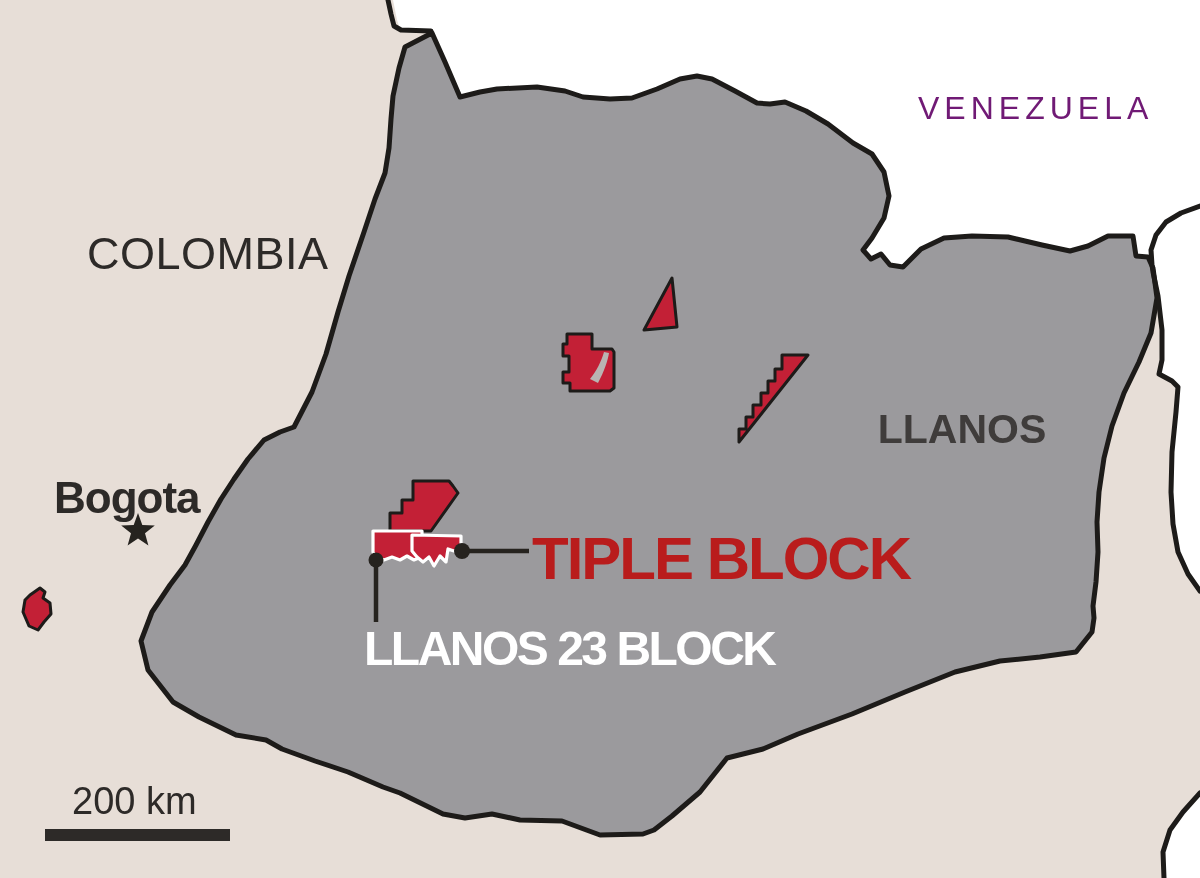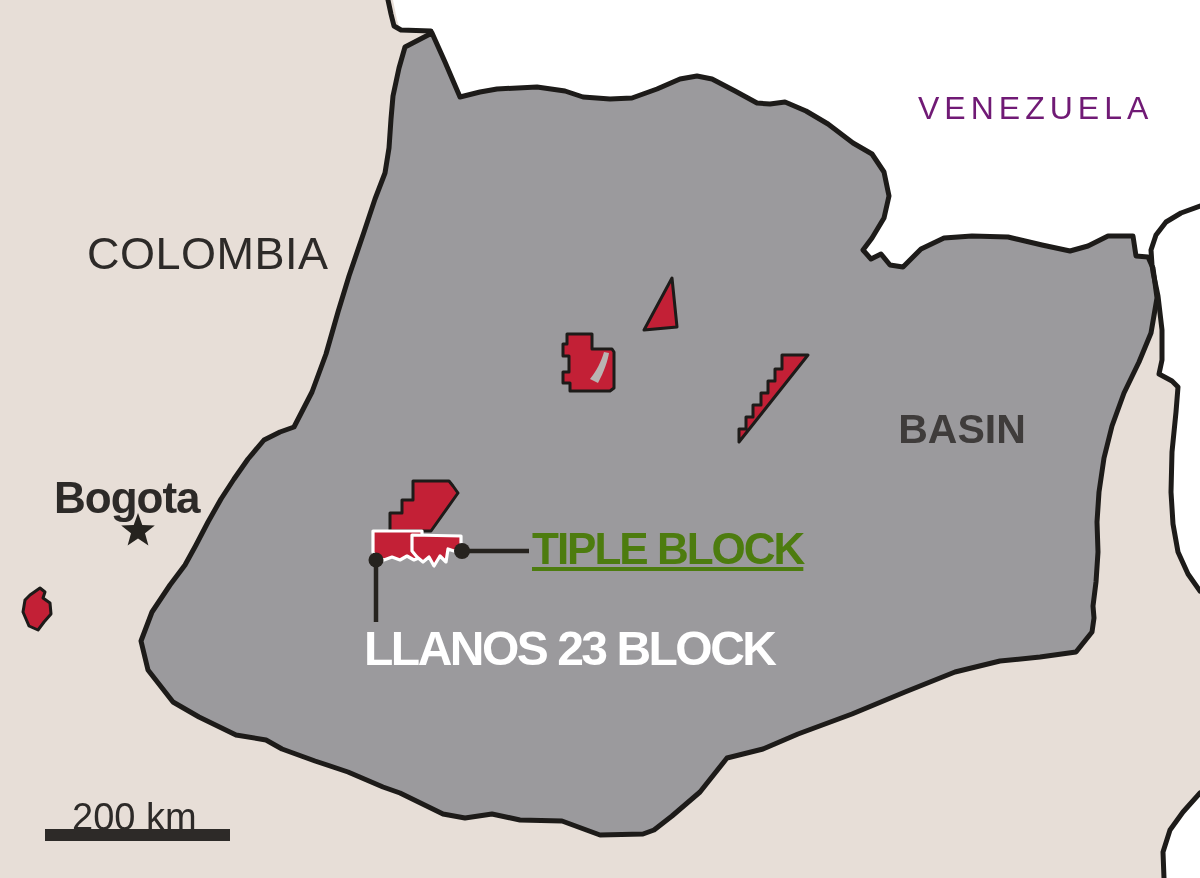--- a/index.html
+++ b/index.html
@@ -10,23 +10,23 @@
   .border-line{stroke:#1d1b19;stroke-width:5;fill:none;stroke-linecap:round;stroke-linejoin:round;}
   .block-black{stroke:#1d1b19;stroke-width:3;stroke-linejoin:round;}
   .block-white{stroke:#ffffff;stroke-width:3.2;stroke-linejoin:round;}
   .leader{stroke:#26231f;stroke-width:4.5;}
   .map-label{position:absolute;white-space:nowrap;}
   .lbl-colombia{left:87px;top:200px;font-size:45px;font-weight:400;color:#2d2a28;letter-spacing:.5px;margin-top:28px;}
   .lbl-venezuela{left:918px;top:90px;font-size:32px;font-weight:400;color:#701a75;letter-spacing:5px;}
   .lbl-basin{left:852px;top:404px;width:220px;text-align:center;font-size:41px;font-weight:700;
              color:#3f3c3b;line-height:50px;white-space:nowrap;}
   .lbl-bogota{left:54px;top:473px;font-size:44px;font-weight:700;color:#2d2a28;letter-spacing:-1px;text-align:right;}
-  .lbl-tiple{left:532px;top:524px;font-size:44px;font-weight:700;color:#4d7c0f;letter-spacing:-2px;text-decoration:underline;}
+  .lbl-tiple{left:532px;top:524px;font-size:60px;font-weight:700;color:#b91c1c;letter-spacing:-2px;}
   .lbl-llanos34{left:364px;top:621px;font-size:48px;font-weight:700;color:#ffffff;letter-spacing:-2.5px;}
-  .lbl-scale{left:72px;top:780px;font-size:38px;font-weight:400;color:#2d2a28;margin-top:16px;}
+  .lbl-scale{left:72px;top:780px;font-size:38px;font-weight:400;color:#2d2a28;}
 </style>
 </head>
 <body>
 
 <svg id="map-canvas" width="1200" height="878" viewBox="0 0 1200 878">
 
   <rect x="0" y="0" width="1200" height="878" fill="#e7ded7"></rect>
 
   <path d="M 393,0 L 397,20 L 400,29 L 432,32 L 445,62 L 460,97 L 480,92 L 497,89 L 537,87
            L 565,91 L 583,97 L 610,99 L 632,98 L 657,89 L 680,79 L 697,76 L 712,79 L 735,91
@@ -89,21 +89,21 @@
            L 127.6,545.4 L 131,533.3 L 121.2,525.4 L 133.7,524.9 Z"></path>
 
   <rect x="45" y="829" width="185" height="12" fill="#2d2a28"></rect>
 </svg>
 
 <div class="map-label lbl-colombia">COLOMBIA</div>
 
 <div class="map-label lbl-venezuela">VENEZUELA</div>
 
 <div class="map-label lbl-basin">
-  <div>BASIN</div>
+  <div>LLANOS</div>
 </div>
 
 <div class="map-label lbl-bogota">Bogota</div>
 
 <div class="map-label lbl-tiple">TIPLE BLOCK</div>
 
 <div class="map-label lbl-llanos34">LLANOS 23 BLOCK</div>
 
 <div class="map-label lbl-scale">200 km</div>
 

